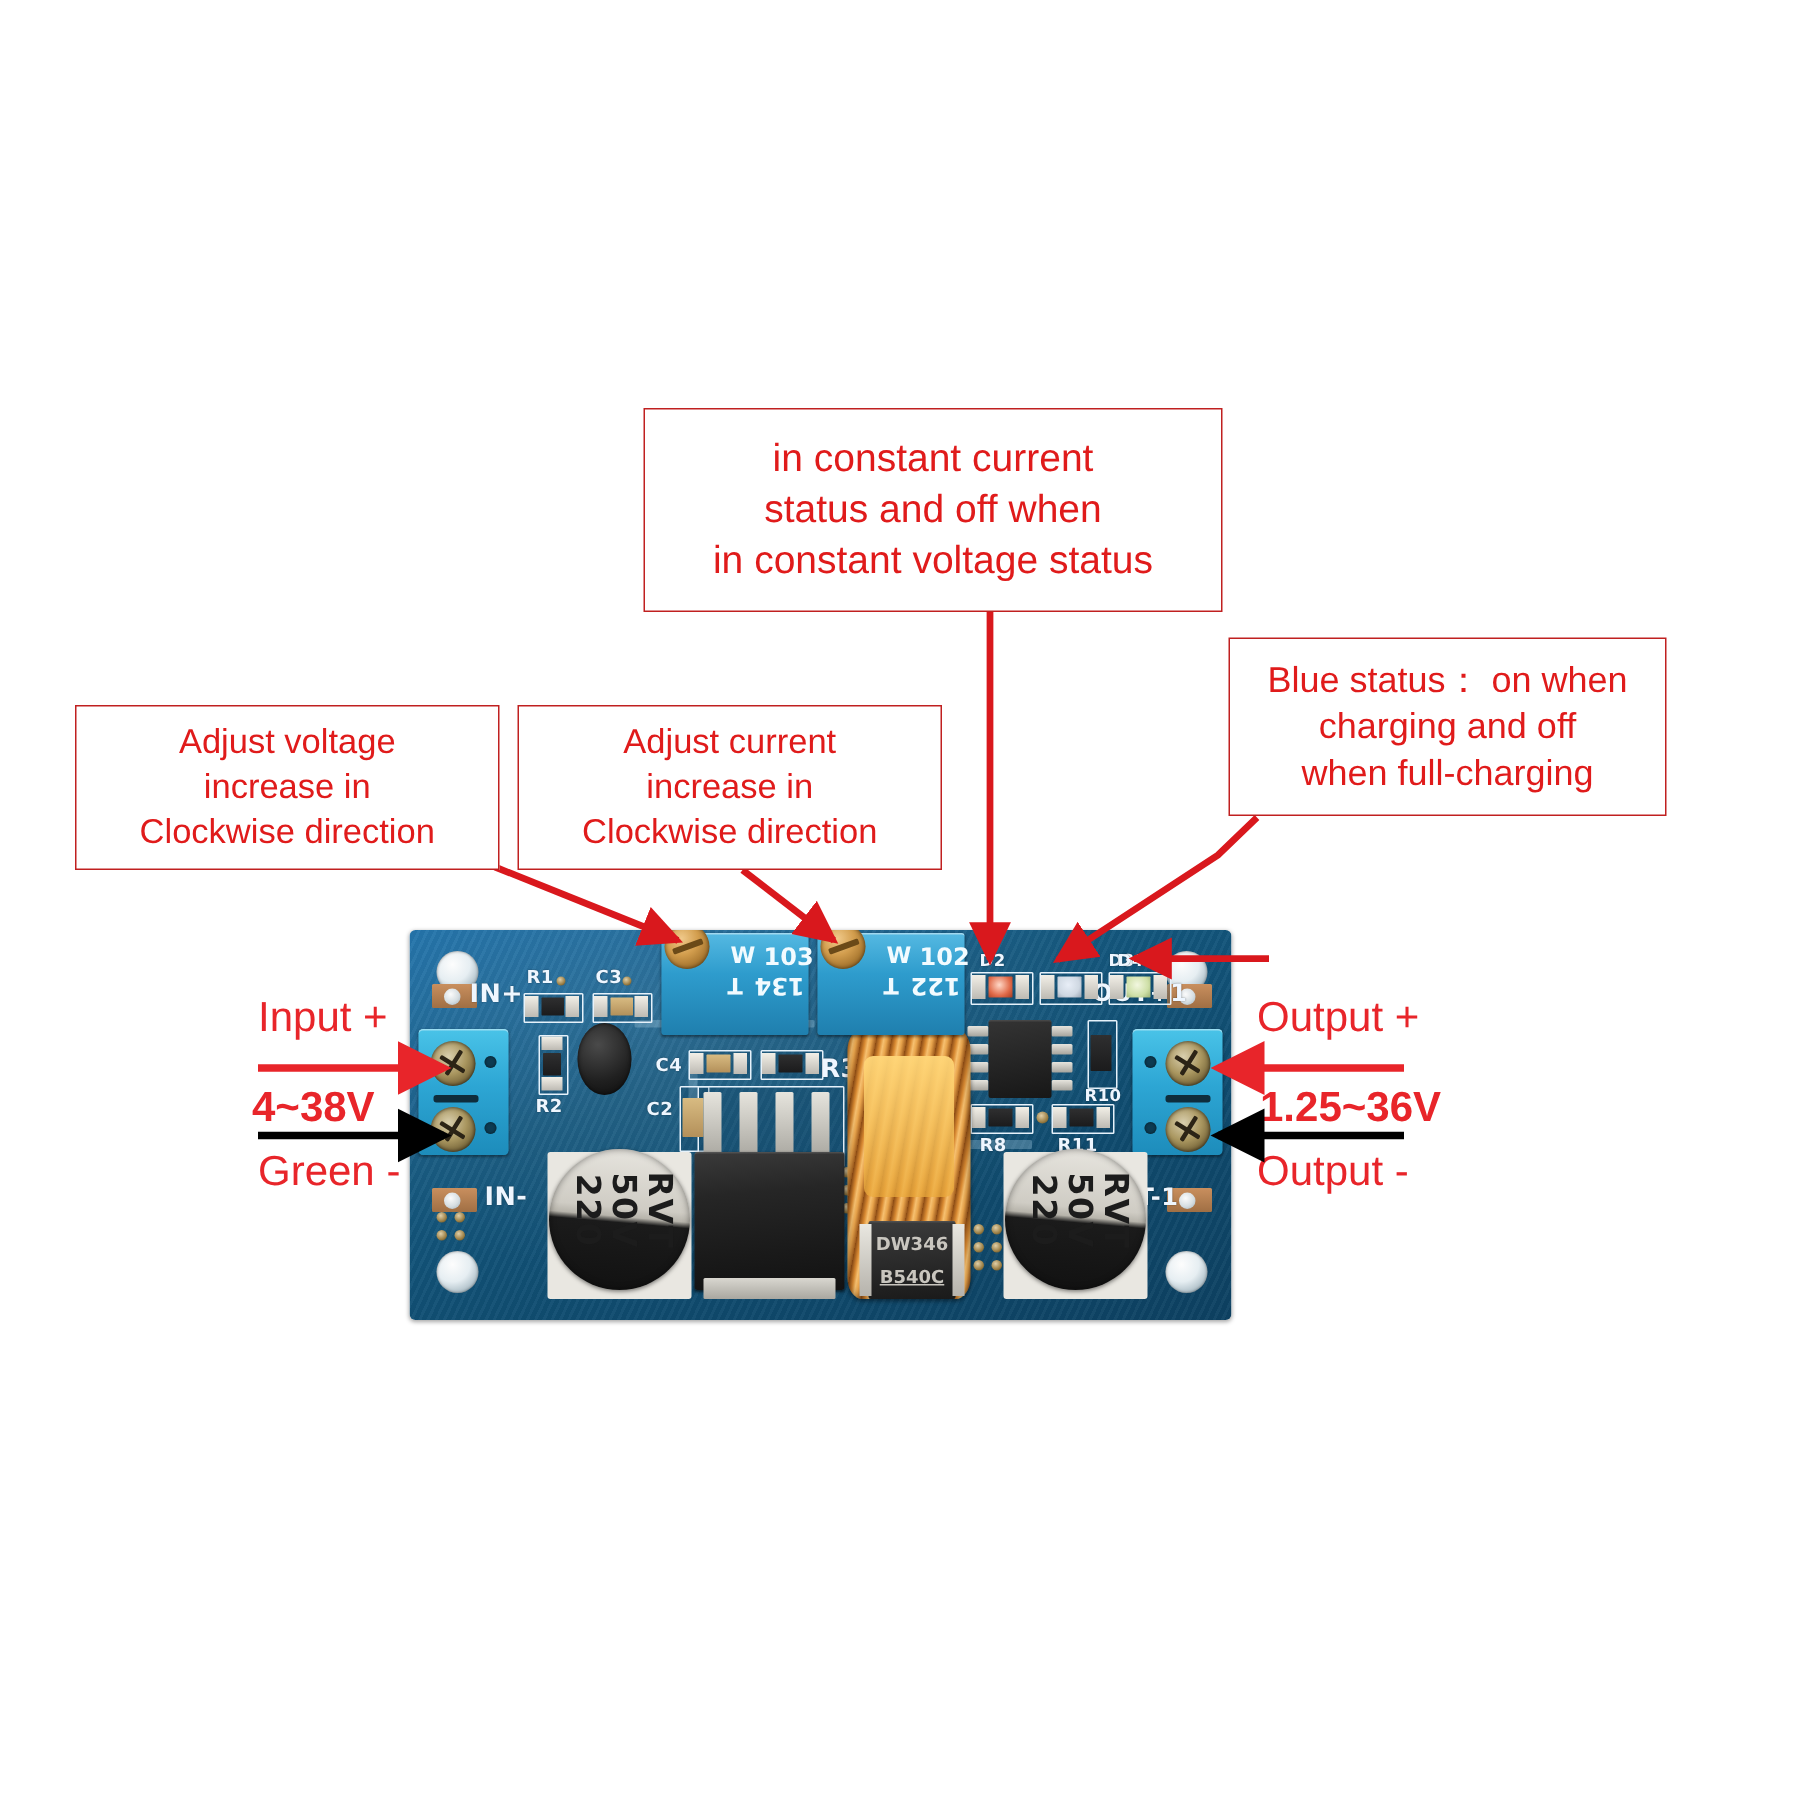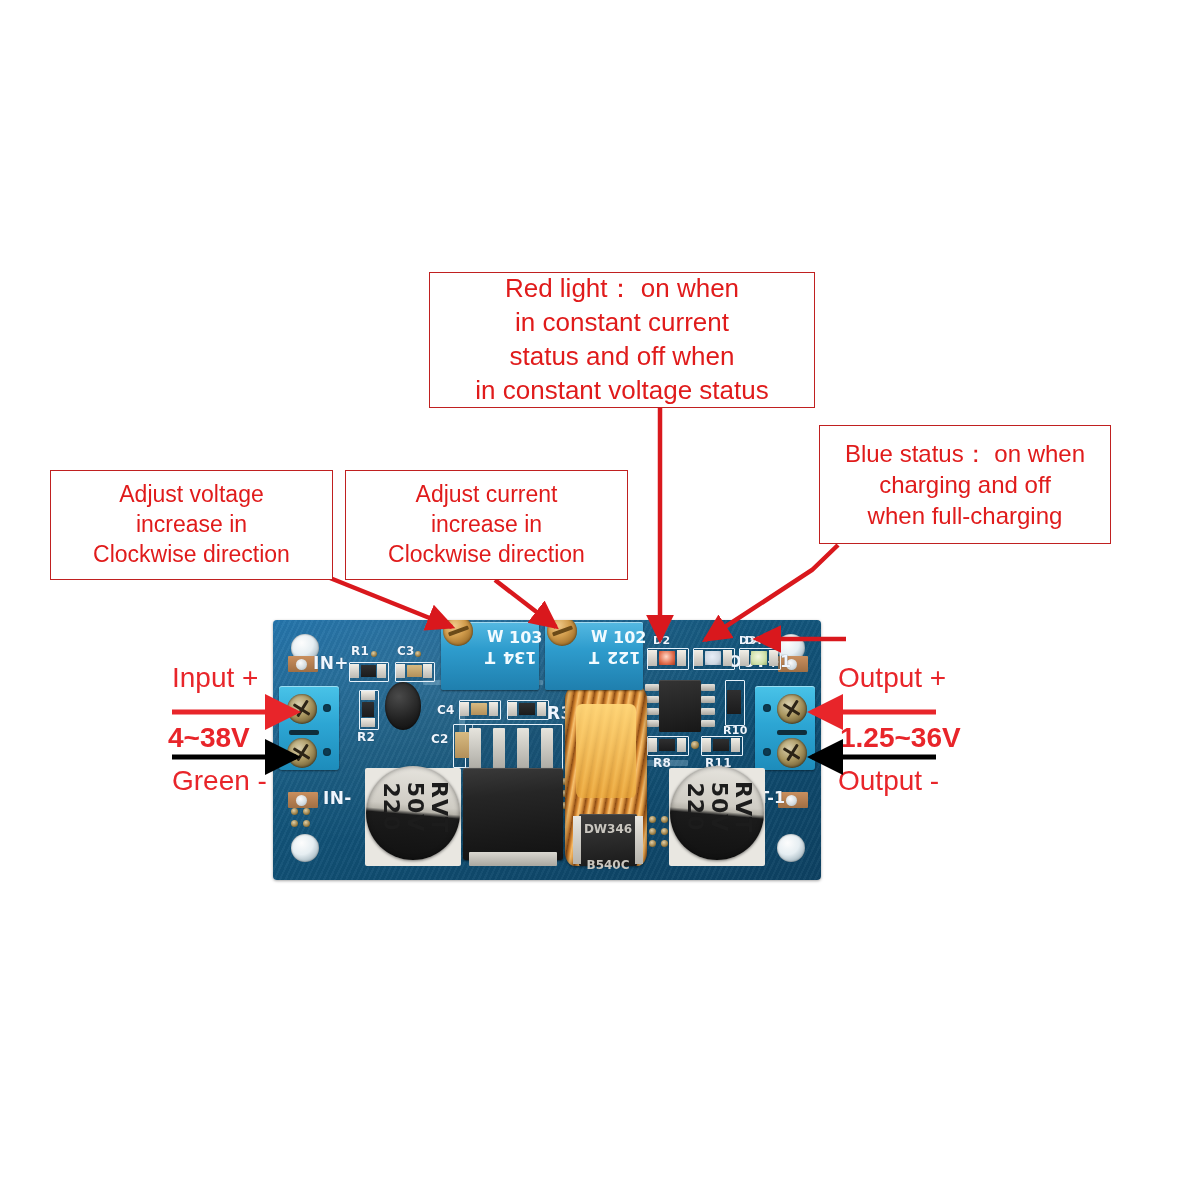--- a/index.html
+++ b/index.html
@@ -420,21 +420,21 @@
     <div class="to263" style="left:190px; top:148px; width:100px; height:92px;">
       <div class="tab"></div>
     </div>
 
     <div class="toroid" style="left:292px; top:66px; width:82px; height:180px;"></div>
 
     <div class="smaband" style="left:300px; top:196px; width:8px; height:48px;"></div>
     <div class="smaband" style="left:362px; top:196px; width:8px; height:48px;"></div>
     <div class="sma" style="left:306px; top:194px; width:58px; height:52px;">
       <span class="dtxt" style="top:8px; font-size:12px;">DW346</span>
-      <span class="dtxt" style="top:44px; font-size:12px;">B540C</span>
+      <span class="dtxt" style="top:30px; font-size:12px;text-decoration:underline;">B540C</span>
     </div>
 
     <div class="via" style="left:288px; top:158px; width:7px; height:7px;"></div>
     <div class="via" style="left:288px; top:170px; width:7px; height:7px;"></div>
     <div class="via" style="left:288px; top:182px; width:7px; height:7px;"></div>
     <div class="via" style="left:276px; top:158px; width:7px; height:7px;"></div>
     <div class="via" style="left:276px; top:170px; width:7px; height:7px;"></div>
     <div class="via" style="left:276px; top:182px; width:7px; height:7px;"></div>
 
     <div class="via" style="left:18px;  top:188px; width:7px; height:7px;"></div>
@@ -545,21 +545,20 @@
     <path d="M 172,712 L 296,712" stroke="#e8252a" stroke-width="5" fill="none" marker-end="url(#ahead-red-big)"></path>
 
     <path d="M 172,757 L 296,757" stroke="#000000" stroke-width="5" fill="none" marker-end="url(#ahead-black)"></path>
 
     <path d="M 936,712 L 812,712" stroke="#e8252a" stroke-width="5" fill="none" marker-end="url(#ahead-red-big)"></path>
 
     <path d="M 936,757 L 812,757" stroke="#000000" stroke-width="5" fill="none" marker-end="url(#ahead-black)"></path>
   </svg>
 
   <div class="callout" style="left:429px; top:272px; width:386px; height:136px; font-size:26px;">
-    <span class="ln">Red light： on when</span>
     <span class="ln">in constant current</span>
     <span class="ln">status and off when</span>
     <span class="ln">in constant voltage status</span>
   </div>
 
   <div class="callout" style="left:819px; top:425px; width:292px; height:119px; font-size:24px;">
     <span class="ln">Blue status： on when</span>
     <span class="ln">charging and off</span>
     <span class="ln">when full-charging</span>
   </div>

